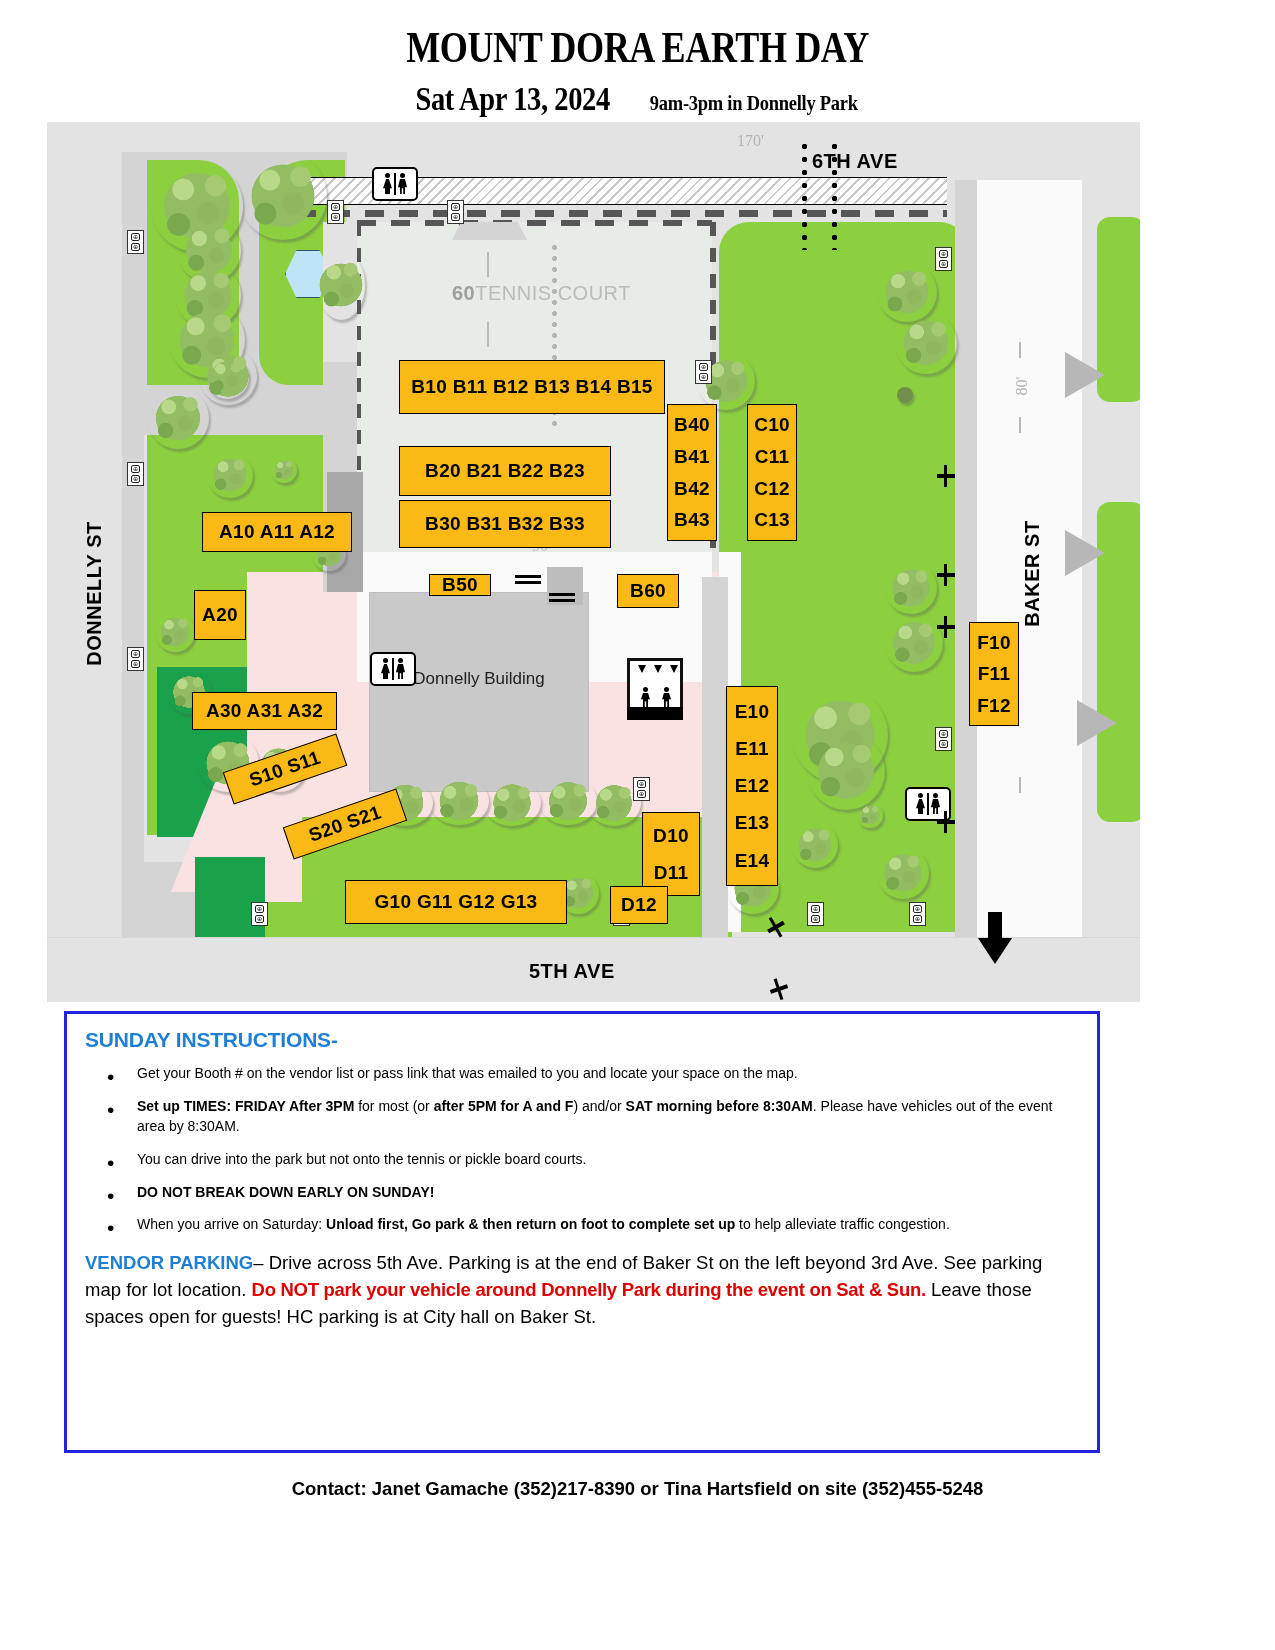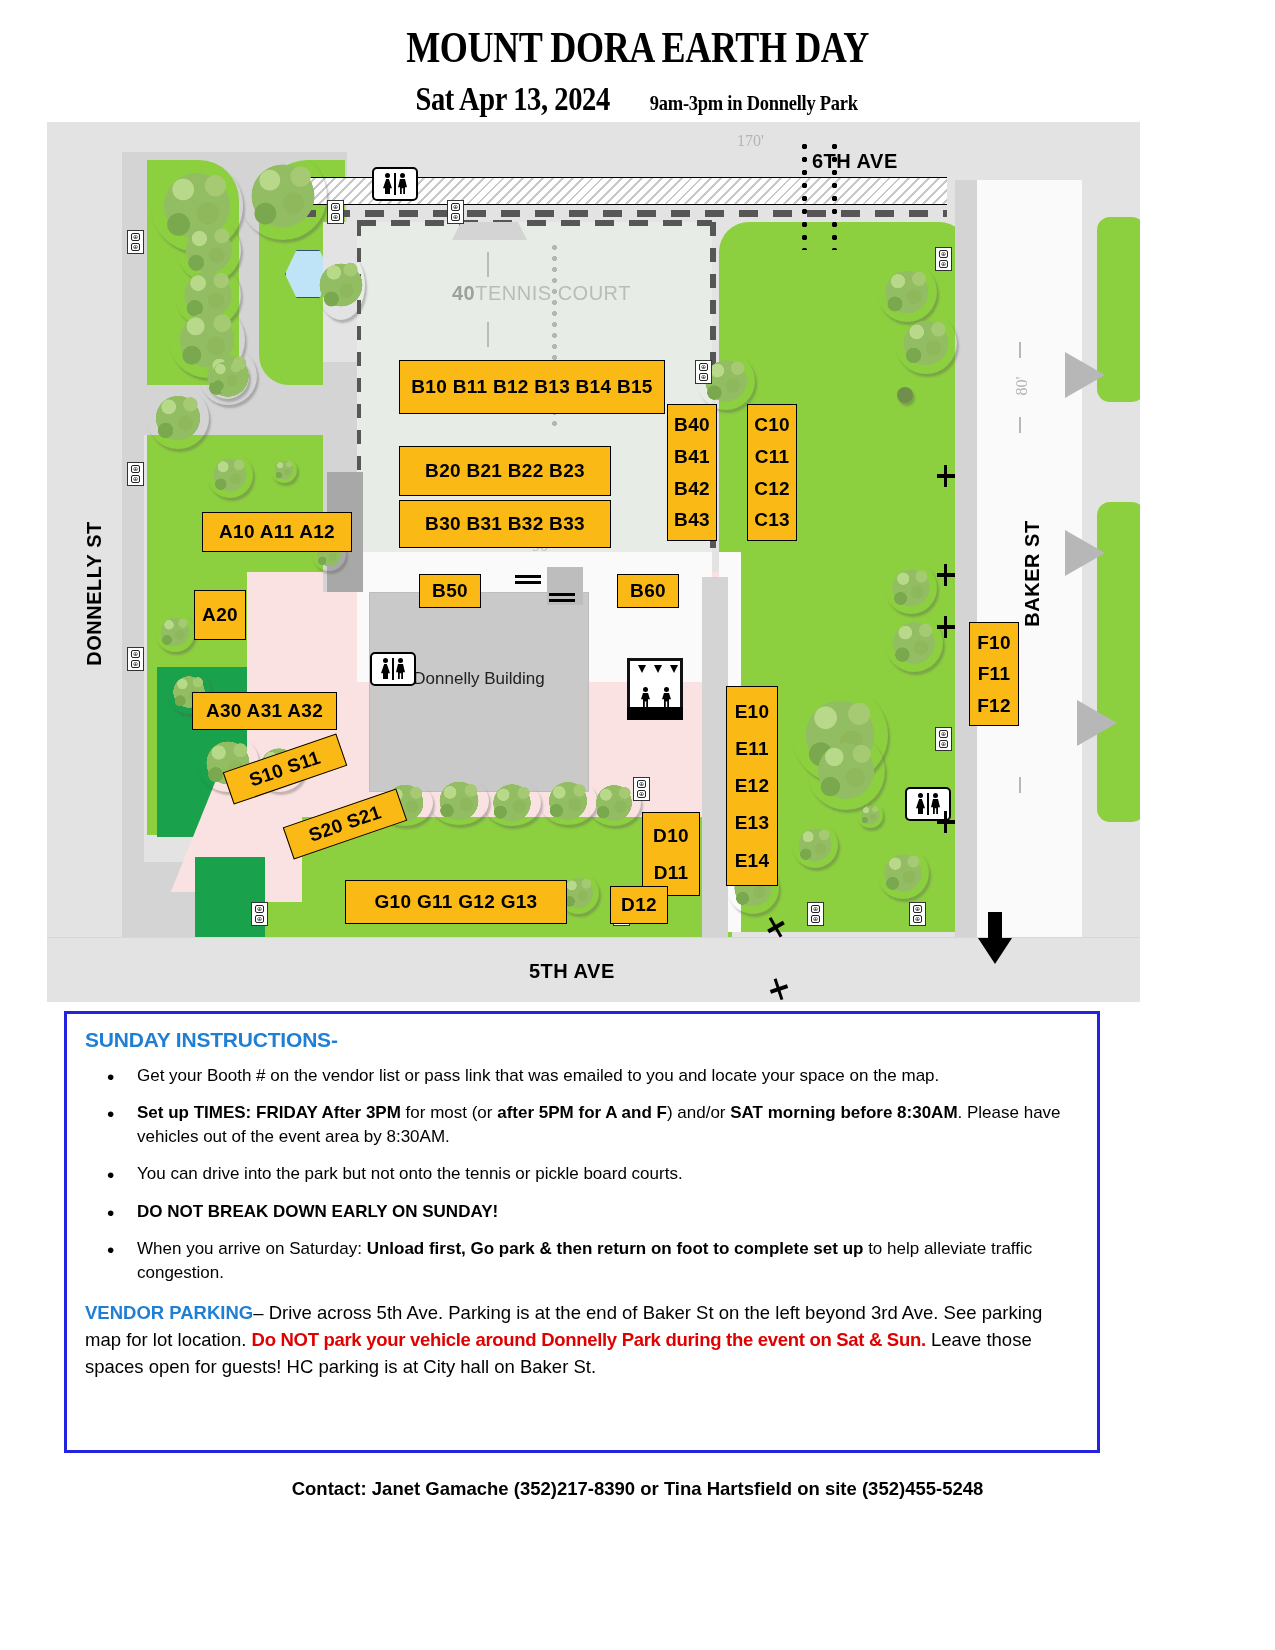--- a/index.html
+++ b/index.html
@@ -180,21 +180,21 @@
   #instructions {
     position: absolute; left: 64px; top: 1011px;
     width: 1036px; height: 442px;
     border: 3px solid #2323e0; background: #fff;
     padding: 14px 22px 10px 18px;
   }
   #instr-heading { color: #1f7fd4; font-weight: bold; font-size: 21px; letter-spacing: -0.2px; margin-bottom: 12px; }
   .instr-list { list-style: none; margin: 0; padding: 0; }
   .instr-list li {
     position: relative; padding-left: 52px; margin-bottom: 13px;
-    font-size: 17px; line-height: 1.42; color: #000;
+    font-size: 14px; line-height: 1.42; color: #000;
   }
   .instr-list li::before {
     content: "\2022"; position: absolute; left: 22px; top: -2px; font-size: 21px; color: #000;
   }
   #parking-para { font-size: 18.5px; line-height: 1.46; margin-top: 14px; color:#000; }
   .blue-b { color: #1f7fd4; font-weight: bold; }
   .red-b  { color: #e00000; font-weight: bold; letter-spacing: -0.3px; }
   b { font-weight: bold; }
 
   #contact {
@@ -238,21 +238,21 @@
   <div class="abs court" style="left:310px;top:100px;width:355px;height:330px;"></div>
   <div class="abs pave-wht" style="left:310px;top:430px;width:355px;height:130px;"></div>
   <div class="abs dashv" style="left:308px;top:100px;width:6px;height:330px;"></div>
   <div class="abs dashh" style="left:310px;top:98px;width:355px;height:6px;"></div>
   <div class="abs dashv" style="left:663px;top:100px;width:6px;height:330px;"></div>
   <div class="abs courtline" style="left:440px;top:130px;width:2px;height:25px;"></div>
   <div class="abs courtline" style="left:440px;top:200px;width:2px;height:25px;"></div>
   <div class="abs dotgray" style="left:505px;top:120px;width:5px;height:185px;"></div>
   <div class="abs pave" style="left:405px;top:100px;width:75px;height:18px;clip-path:polygon(12% 0,88% 0,100% 100%,0 100%);"></div>
   <div class="abs" style="left:405px;top:160px;width:240px;height:20px;color:#b8bdb8;font-size:20px;font-family:'Liberation Sans',sans-serif;letter-spacing:0.5px;">
-    <span style="color:#9aa29a;font-weight:600;">40</span><span style="color:#b8bdb8;">TENNIS COURT</span>
+    <span style="color:#9aa29a;font-weight:600;">60</span><span style="color:#b8bdb8;">TENNIS COURT</span>
   </div>
   <div class="abs dim-label" style="left:465px;top:415px;width:90px;color:#c0c0c0;">— <span>90</span> —</div>
 
   <div class="abs pave" style="left:276px;top:240px;width:34px;height:230px;"></div>
   <div class="abs pave-lt" style="left:276px;top:100px;width:34px;height:140px;"></div>
 
   <div class="abs grass" style="left:672px;top:100px;width:250px;height:710px;border-radius:30px 30px 0 0;"></div>
   <div class="abs pave-wht" style="left:672px;top:430px;width:22px;height:380px;"></div>
   <div class="abs pave" style="left:655px;top:455px;width:26px;height:360px;"></div>
 
@@ -417,21 +417,21 @@
 
   <div class="abs booth" style="left:352px;top:238px;width:266px;height:54px;">B10 B11  B12  B13  B14  B15</div>
   <div class="abs booth" style="left:352px;top:324px;width:212px;height:50px;">B20  B21  B22  B23</div>
   <div class="abs booth" style="left:352px;top:378px;width:212px;height:48px;">B30  B31  B32  B33</div>
   <div class="abs booth vert" style="left:620px;top:282px;width:50px;height:137px;padding:4px 0;">
     <span>B40</span>
     <span>B41</span>
     <span>B42</span>
     <span>B43</span>
   </div>
-  <div class="abs booth" style="left:372px;top:452px;width:62px;height:34px;">B50</div>
+  <div class="abs booth" style="left:382px;top:452px;width:62px;height:22px;">B50</div>
   <div class="abs booth" style="left:570px;top:452px;width:62px;height:34px;">B60</div>
 
   <div class="abs booth vert" style="left:700px;top:282px;width:50px;height:137px;padding:4px 16px;">
     <span>C10</span>
     <span>C11</span>
     <span>C12</span>
     <span>C13</span>
   </div>
 
   <div class="abs booth vert" style="left:595px;top:690px;width:58px;height:84px;padding:4px 0;">

